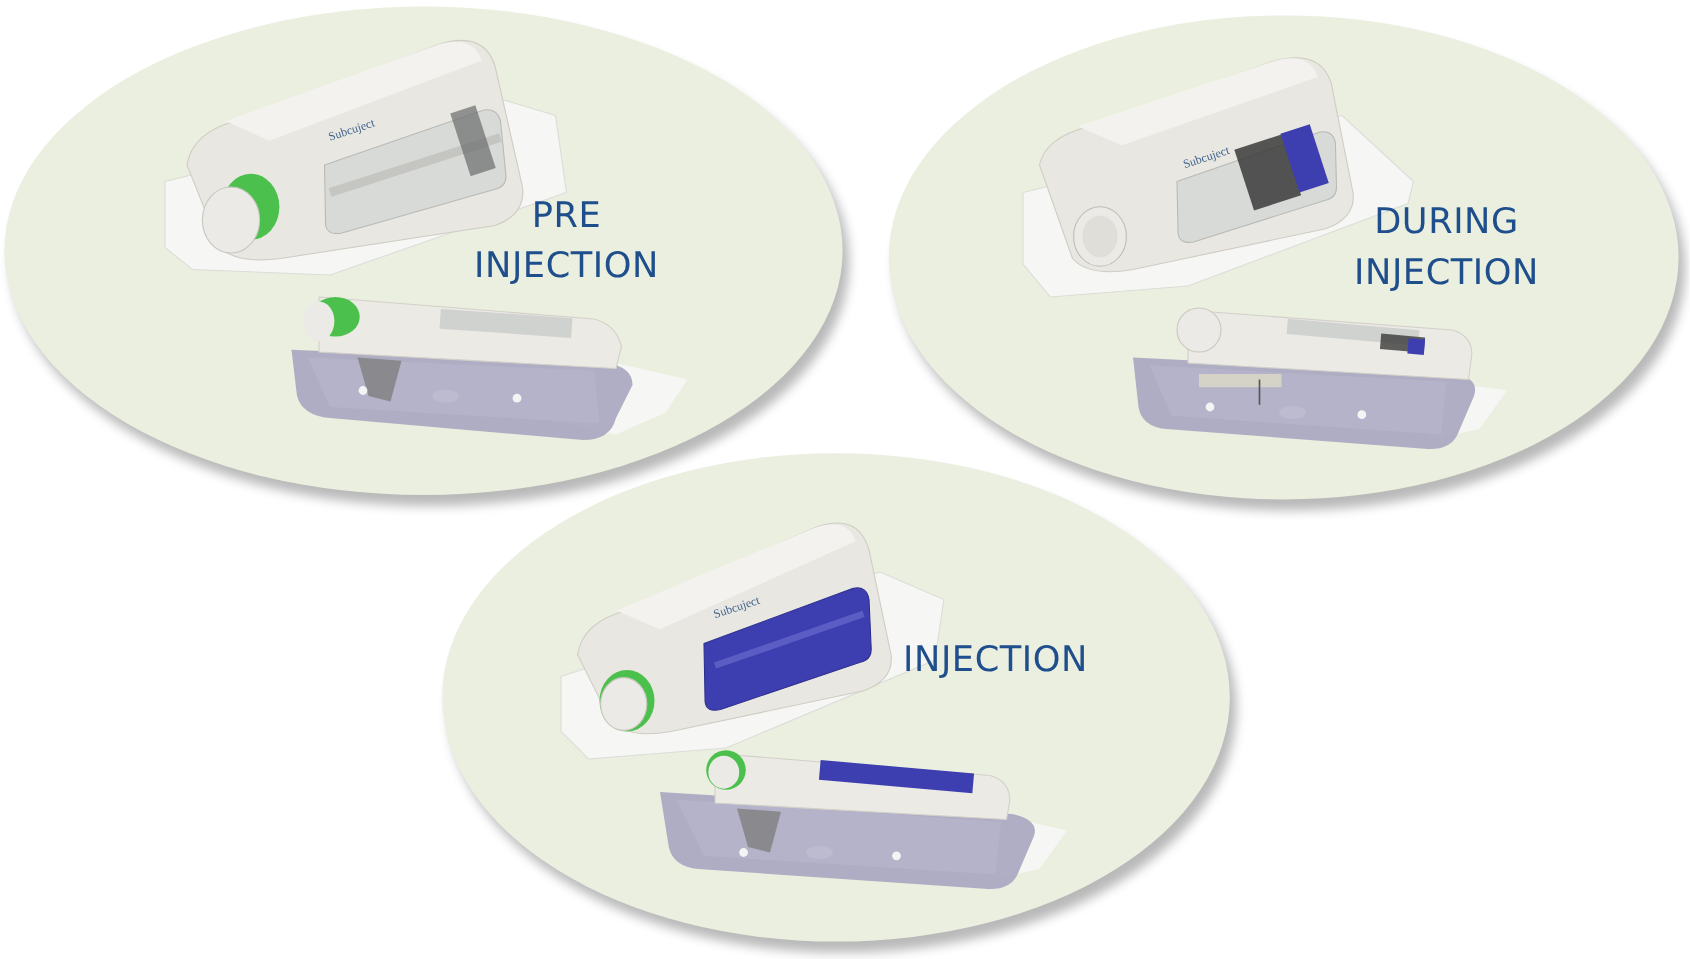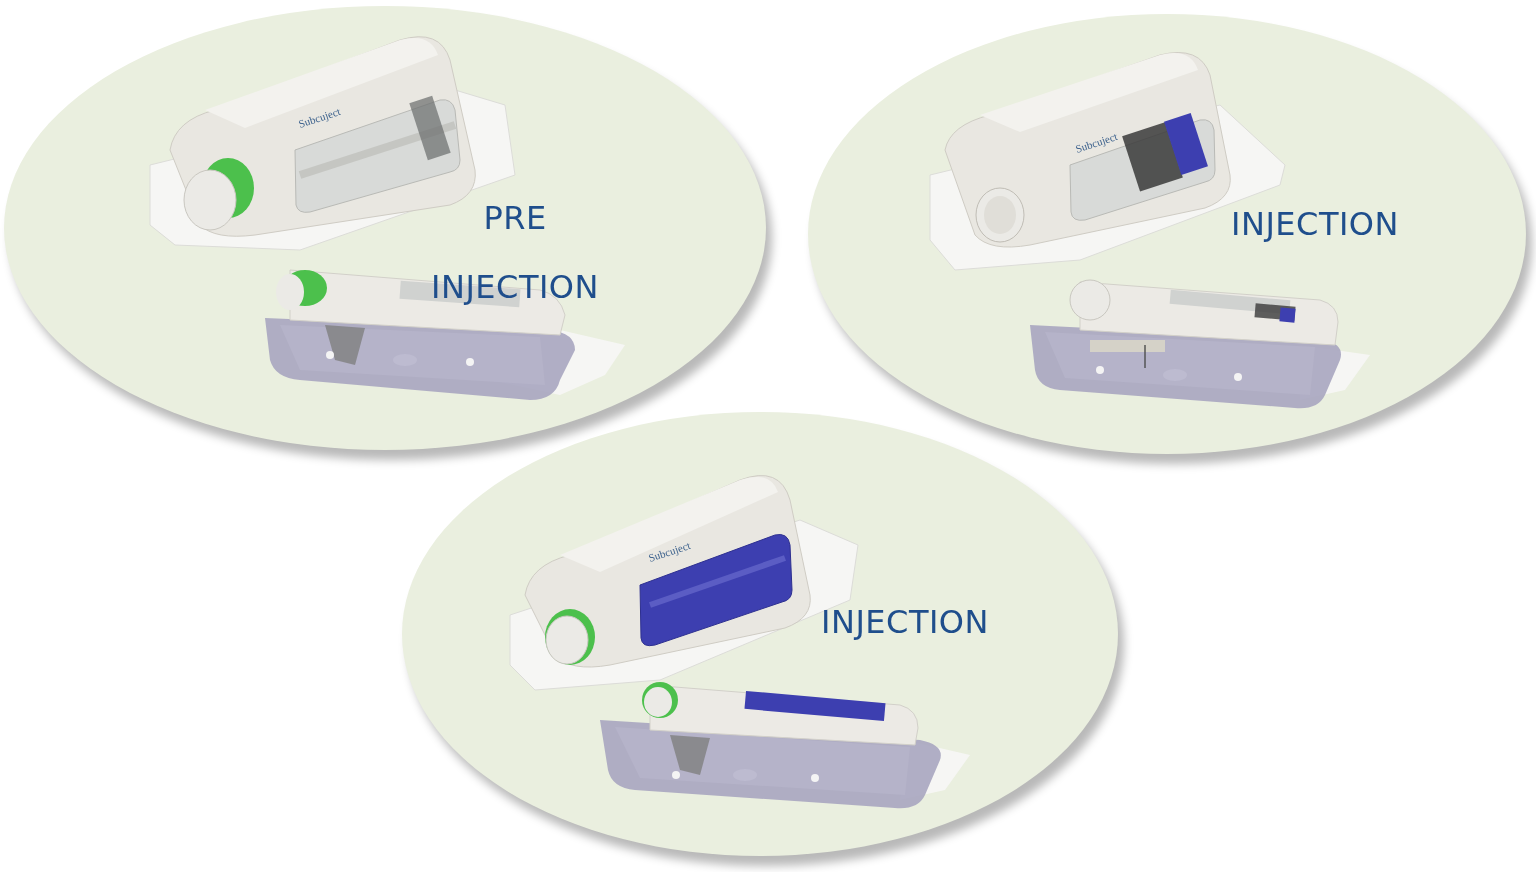--- a/index.html
+++ b/index.html
@@ -1,20 +1,20 @@
 <!DOCTYPE html>
 <html><head>
 <meta charset="utf-8">
 <style>
   html,body{margin:0;padding:0;background:#ffffff;}
   body{width:1536px;height:872px;position:relative;overflow:hidden;font-family:"DejaVu Sans","Liberation Sans",sans-serif;}
   .stage{position:absolute;left:0;top:0;width:1536px;height:872px;}
   .ellipse{position:absolute;border-radius:50%;background:#eaefdf;box-shadow:6px 10px 10px rgba(0,0,0,0.28);}
   .label{position:absolute;color:#1f4e8c;font-size:32px;line-height:46px;text-align:center;letter-spacing:0.5px;}
-  .label span{display:block;margin-top:23px;}
+  .label span{display:block;}
   svg{position:absolute;overflow:visible;}
 </style>
 </head>
 <body>
 
 <div class="stage">
 
   <div class="ellipse" style="left:4px;top:6px;width:762px;height:444px;"></div>
 
   <svg style="left:0;top:0;" width="780" height="460">
@@ -75,20 +75,21 @@
     <rect x="1280" y="308" width="15" height="14" transform="rotate(5 1287 315)" fill="#3d3fb0"></rect>
     <ellipse cx="1090" cy="300" rx="20" ry="20" fill="#ebeae6" stroke="#c9c7c0"></ellipse>
     <rect x="1090" y="340" width="75" height="12" fill="#d5d2c8"></rect>
     <line x1="1145" y1="345" x2="1145" y2="368" stroke="#555" stroke-width="1.5"></line>
     <circle cx="1100" cy="370" r="4" fill="#f4f4f4"></circle>
     <circle cx="1238" cy="377" r="4" fill="#f4f4f4"></circle>
     <ellipse cx="1175" cy="375" rx="12" ry="6" fill="#bdbbd0"></ellipse>
   </svg>
 
   <div class="label" style="left:1200px;top:178px;width:230px;">
+    <span>DURING</span>
     <span>INJECTION</span>
   </div>
 
   <div class="ellipse" style="left:402px;top:412px;width:716px;height:444px;"></div>
 
   <svg style="left:0;top:0;" width="1536" height="872">
     <path d="M510 615 L800 520 L858 545 L850 600 L660 680 L535 690 L510 665 Z" fill="#f6f6f4" stroke="#dcdcd8"></path>
     <path d="M525 595 Q530 565 570 555 L740 480 Q780 465 790 500 L810 595 Q813 618 785 628 L610 665 Q570 672 555 655 Z" fill="#e9e7e1" stroke="#cfccc4"></path>
     <path d="M560 555 L740 480 Q770 470 778 492 L600 572 Z" fill="#f3f2ee"></path>
     <path d="M640 585 L775 535 Q788 532 790 545 L792 590 Q792 600 782 602 L655 645 Q642 648 641 638 Z" fill="#3d3fb0" stroke="#2e3090"></path>

